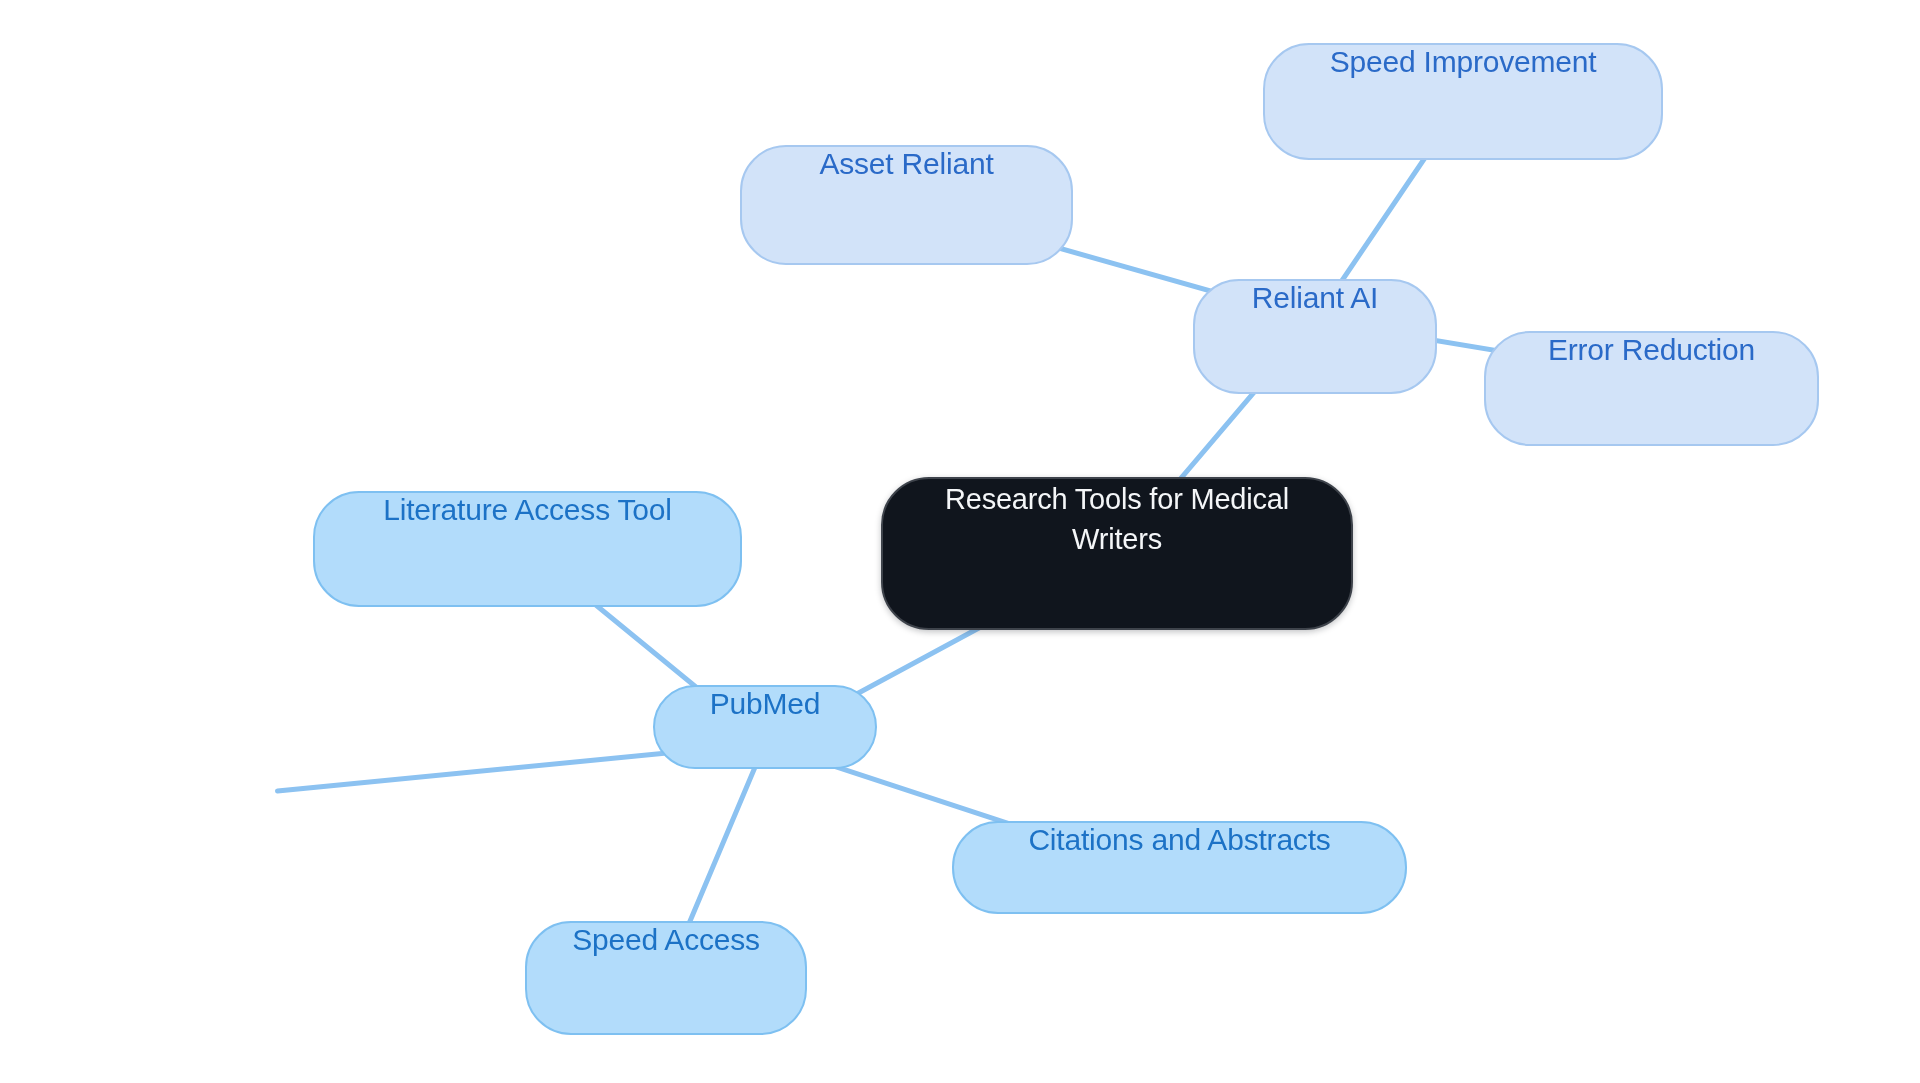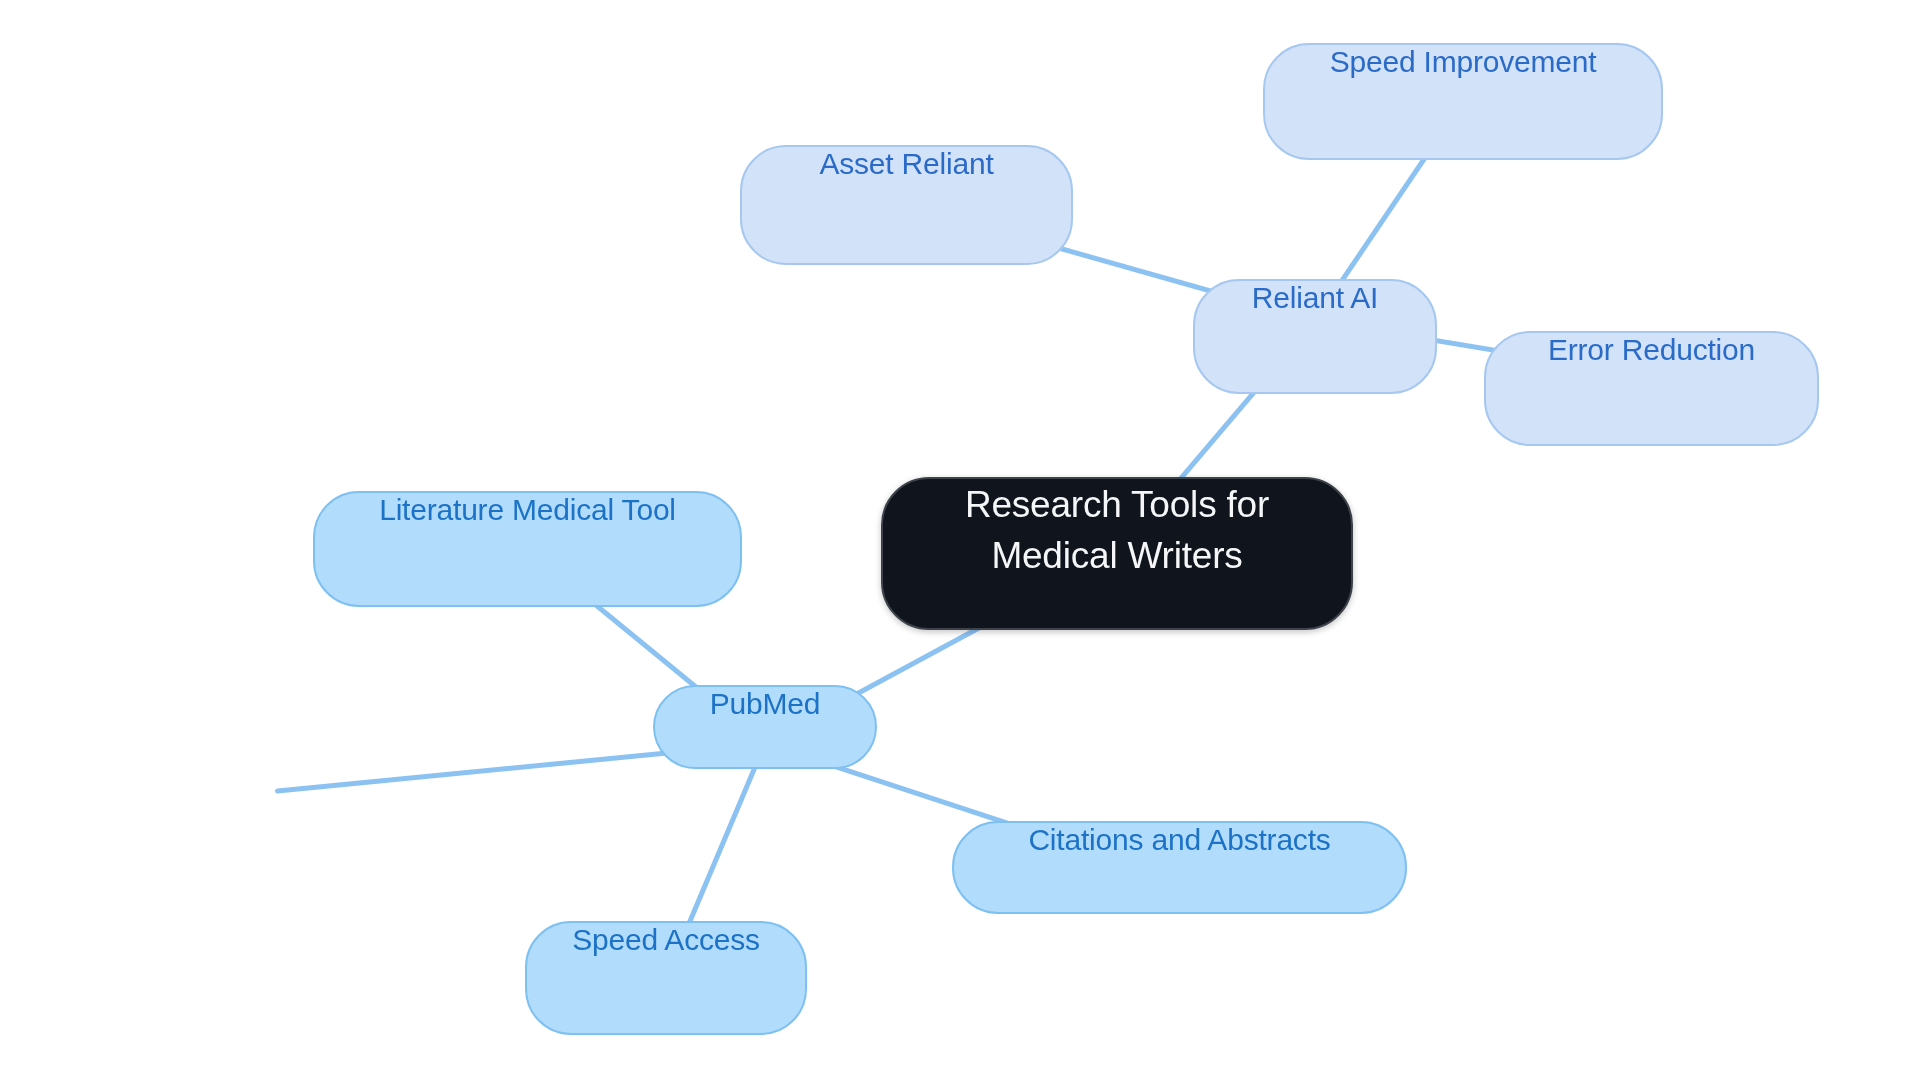--- a/index.html
+++ b/index.html
@@ -51,21 +51,21 @@
     color: var(--branch-b-text, #1C72C6);
     border-radius: 46px;
     font-size: 30px;
     padding: 0 28px;
   }
   .node-central {
     background: var(--central-fill, #10151D);
     border: 2px solid var(--central-border, #3E434B);
     color: var(--central-text, #F4F6F8);
     border-radius: 48px;
-    font-size: 37px;
+    font-size: 29px;
     line-height: 1.38;
     padding: 0 30px;
     box-shadow: 0 2px 6px rgba(10, 15, 25, 0.25);
   }
   .node-label {
     display: block;
     max-width: 100%;
   }
 </style>
 </head>
@@ -103,21 +103,21 @@
 
   <div class="node node-branch-a" style="left: 1484px; top: 331px; width: 335px; height: 115px;">
     <span class="node-label">Error Reduction</span>
   </div>
 
   <div class="node node-branch-b" style="left: 653px; top: 685px; width: 224px; height: 84px;">
     <span class="node-label">PubMed</span>
   </div>
 
   <div class="node node-branch-b" style="left: 313px; top: 491px; width: 429px; height: 116px;">
-    <span class="node-label">Literature Medical Tool</span>
+    <span class="node-label">Literature Access Tool</span>
   </div>
 
 
   <div class="node node-branch-b" style="left: 525px; top: 921px; width: 282px; height: 114px;">
     <span class="node-label">Speed Access</span>
   </div>
 
   <div class="node node-branch-b" style="left: 952px; top: 821px; width: 455px; height: 93px;">
     <span class="node-label">Citations and Abstracts</span>
   </div>

